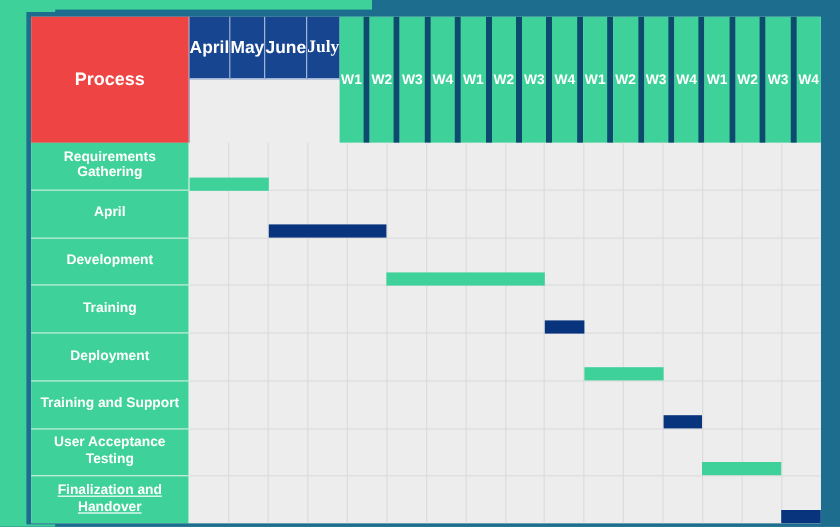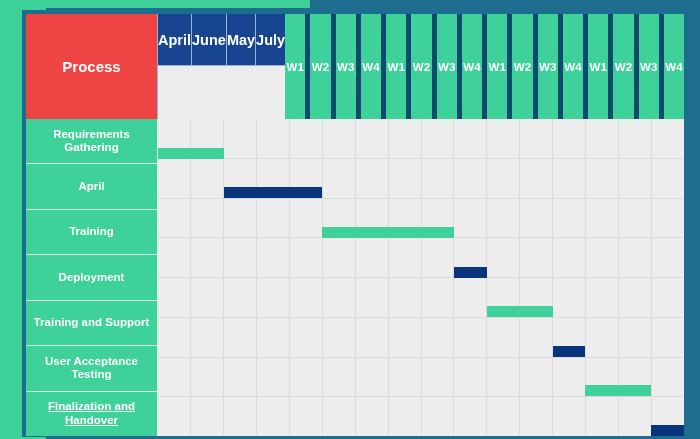--- a/index.html
+++ b/index.html
@@ -52,21 +52,21 @@
   .month-cell{
     flex:1;
     background:#17458F;
     color:#fff;
     display:flex;align-items:center;justify-content:center;
     font-weight:bold;font-size:14.5px;
     border-right:1px solid #9fb4d6;
     border-bottom:1px solid #9fb4d6;
     box-sizing:border-box;
   }
-  .month-cell:last-child{border-right:none;}
+  .month-cell:last-child{border-right:none;font-family:Liberation Serif, serif;}
   .week-row{display:flex;flex:1;}
   .week-cell{
     flex:1;
     background:#3ED29A;
     color:#fff;
     display:flex;align-items:center;justify-content:center;
     font-weight:bold;font-size:11.5px;
     border-right:5px solid #0c4a6e;
     box-sizing:border-box;
   }
@@ -119,22 +119,22 @@
 <div id="accent-top"></div>
 <div id="frame-inner"></div>
 
 <div id="gantt">
 
   <div class="hdr">
     <div class="process-cell">Process</div>
     <div class="months-wrap">
       <div class="month-row" id="month-row">
           <div class="month-cell">April</div>
+          <div class="month-cell">May</div>
           <div class="month-cell">June</div>
-          <div class="month-cell">May</div>
           <div class="month-cell">July</div>
         </div>
       <div class="week-row" id="week-row">
           <div class="week-cell">W1</div>
           <div class="week-cell">W2</div>
           <div class="week-cell">W3</div>
           <div class="week-cell">W4</div>
           <div class="week-cell">W1</div>
           <div class="week-cell">W2</div>
           <div class="week-cell">W3</div>
@@ -148,20 +148,21 @@
           <div class="week-cell">W3</div>
           <div class="week-cell">W4</div>
         </div>
     </div>
   </div>
 
   <div class="body-wrap">
     <div class="labels-col" id="labels-col">
         <div class="task-label">Requirements Gathering</div>
         <div class="task-label">April</div>
+        <div class="task-label">Development</div>
         <div class="task-label">Training</div>
         <div class="task-label">Deployment</div>
         <div class="task-label">Training and Support</div>
         <div class="task-label">User Acceptance Testing</div>
         <div class="task-label">Finalization and Handover</div>
       </div>
     <div class="grid-area">
       <div class="grid-cols" id="grid-cols">
           <div class="grid-col"></div>
           <div class="grid-col"></div>

